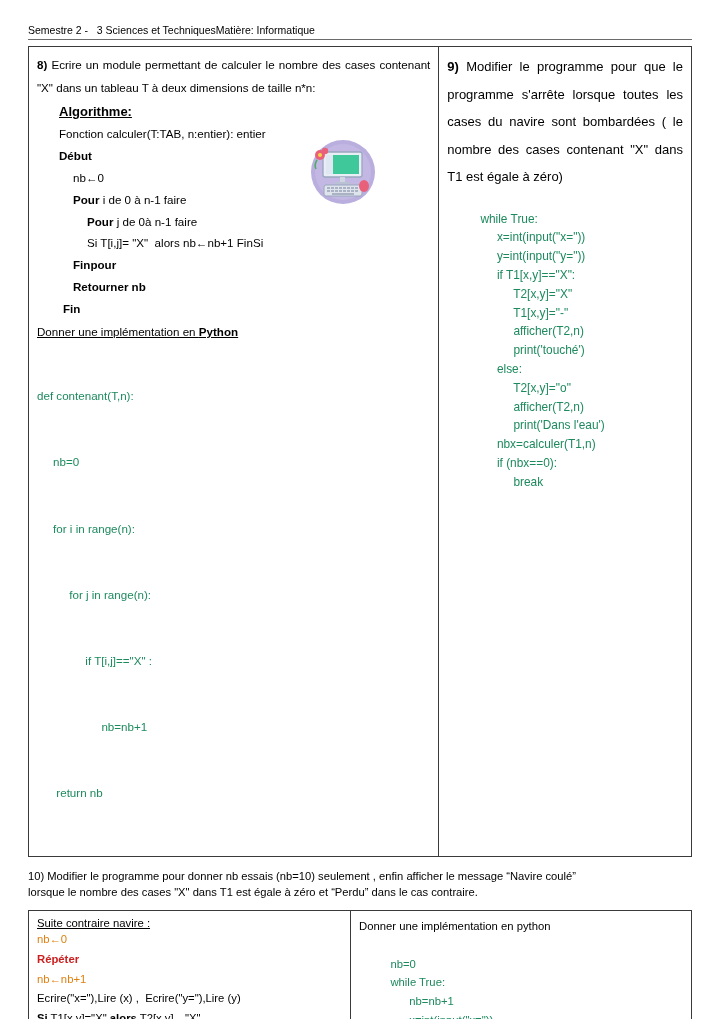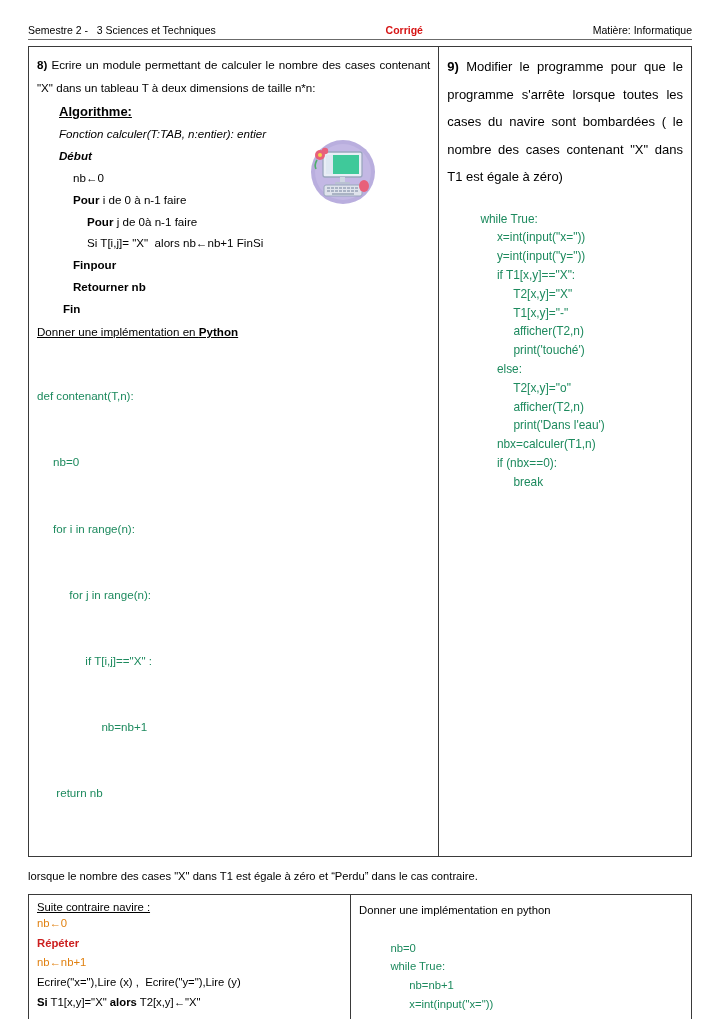--- a/index.html
+++ b/index.html
@@ -75,21 +75,21 @@
     font-weight: bold;
     text-decoration: underline;
     margin: 5px 0 4px 22px;
   }
   .algo-line {
     font-size: 11.6px;
     line-height: 1.88;
     white-space: pre;
   }
   .algo-line.b { font-weight: bold; }
-  .i0 { margin-left: 22px; font-style: italic; }
+  .i0 { margin-left: 22px; }
   .i1 { margin-left: 36px; }
   .i2 { margin-left: 50px; }
   .i-fin { margin-left: 26px; }
 
   .donner-py {
     font-size: 11.6px;
     margin-top: 6px;
     margin-bottom: 3px;
     text-decoration: underline;
     white-space: pre;
@@ -167,21 +167,20 @@
     white-space: pre;
   }
 </style>
 </head>
 <body>
 
 <div class="page">
 
   <div class="doc-header">
     <span class="hdr-left">Semestre 2 -   3 Sciences et Techniques</span>
-    <span class="hdr-center">Corrigé</span>
     <span class="hdr-right">Matière: Informatique</span>
   </div>
 
   <table class="qtable t1">
     <tbody>
         <tr>
 
       <td class="col-l">
 
         <div class="q-intro"><span class="qnum">8)</span><span> Ecrire un module permettant de calculer le nombre des cases contenant "X" dans un tableau T à deux dimensions de taille n*n:</span></div>
@@ -269,20 +268,21 @@
           <span class="ln">     nbx=calculer(T1,n)</span>
           <span class="ln">     if (nbx==0):</span>
           <span class="ln">          break</span>
         </div>
       </td>
     </tr>
   </tbody>
     </table>
 
   <div class="mid-para">
+    <div>10) Modifier le programme pour donner nb essais (nb=10) seulement , enfin afficher le message “Navire coulé”</div>
     <div>lorsque    le nombre des cases "X" dans T1 est égale à zéro et “Perdu” dans le cas contraire.</div>
   </div>
 
   <table class="qtable t2">
     <tbody>
         <tr>
 
       <td class="col-l">
         <div class="suite-head">Suite contraire navire :</div>
 

